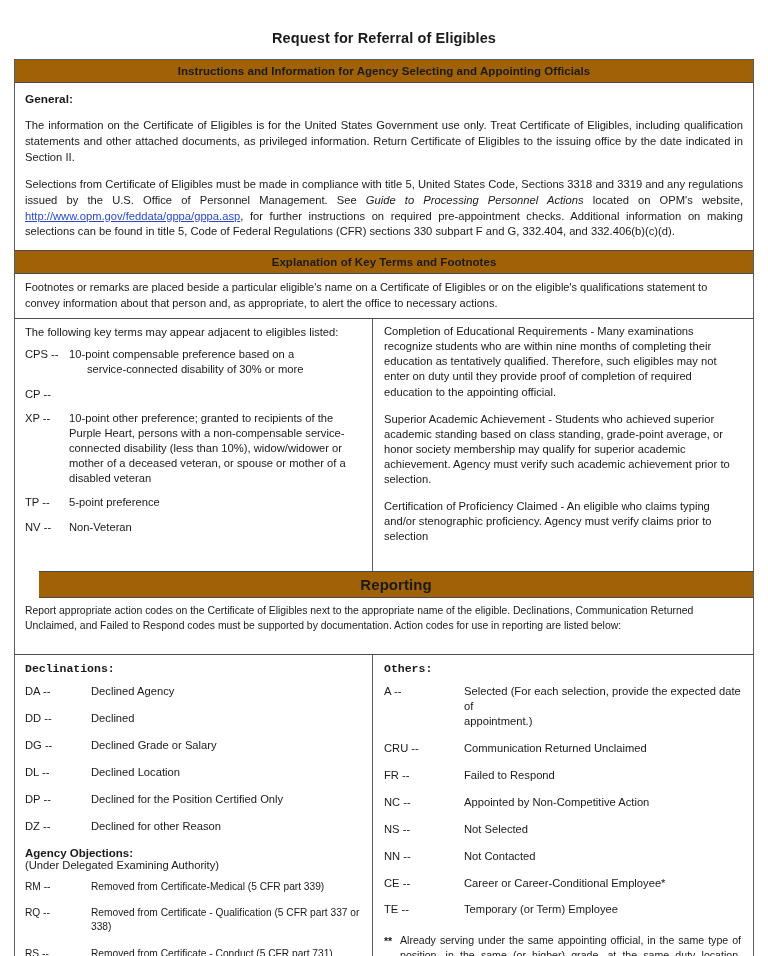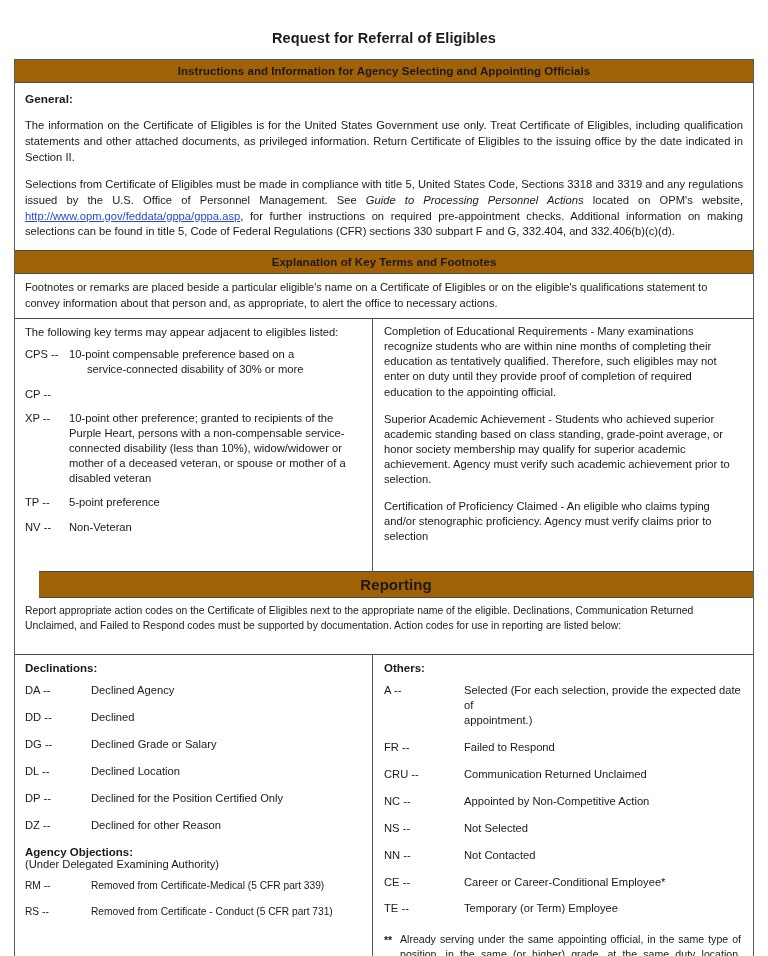--- a/index.html
+++ b/index.html
@@ -113,20 +113,21 @@
     font-size: 11.2px;
     line-height: 1.35;
     margin-bottom: 12px;
     text-align: left;
   }
   .para-block b { font-weight: normal; text-align: center; }
   .col-head {
     font-weight: bold;
     font-size: 11.5px;
     margin: 1px 0 9px 0;
+    font-family: Liberation Mono, monospace;
   }
   .sub-head {
     font-weight: bold;
     font-size: 11.5px;
     margin: 13px 0 0 0;
   }
   .sub-sub {
     font-size: 11.2px;
     margin: 0 0 9px 0;
   }
@@ -273,39 +274,43 @@
         </div>
 
         <div class="sub-head">Agency Objections:</div>
         <div class="sub-sub">(Under Delegated Examining Authority)</div>
 
         <div class="code-row small">
           <div class="c">RM --</div>
           <div class="t">Removed from Certificate-Medical (5 CFR part 339)</div>
         </div>
         <div class="code-row small">
+          <div class="c">RQ --</div>
+          <div class="t">Removed from Certificate - Qualification (5 CFR part 337 or 338)</div>
+        </div>
+        <div class="code-row small">
           <div class="c">RS --</div>
           <div class="t">Removed from Certificate - Conduct (5 CFR part 731)</div>
         </div>
       </div>
 
       <div class="rep-r">
         <div class="col-head">Others:</div>
 
         <div class="code-row wide">
           <div class="c">A --</div>
           <div class="t"><span>Selected (For each selection, provide the expected date of</span><span class="cont">appointment.)</span></div>
         </div>
         <div class="code-row wide">
+          <div class="c">CRU --</div>
+          <div class="t">Communication Returned Unclaimed</div>
+        </div>
+        <div class="code-row wide">
           <div class="c">FR --</div>
           <div class="t">Failed to Respond</div>
-        </div>
-        <div class="code-row wide">
-          <div class="c">CRU --</div>
-          <div class="t">Communication Returned Unclaimed</div>
         </div>
         <div class="code-row wide">
           <div class="c">NC --</div>
           <div class="t">Appointed by Non-Competitive Action</div>
         </div>
         <div class="code-row wide">
           <div class="c">NS --</div>
           <div class="t">Not Selected</div>
         </div>
         <div class="code-row wide">

